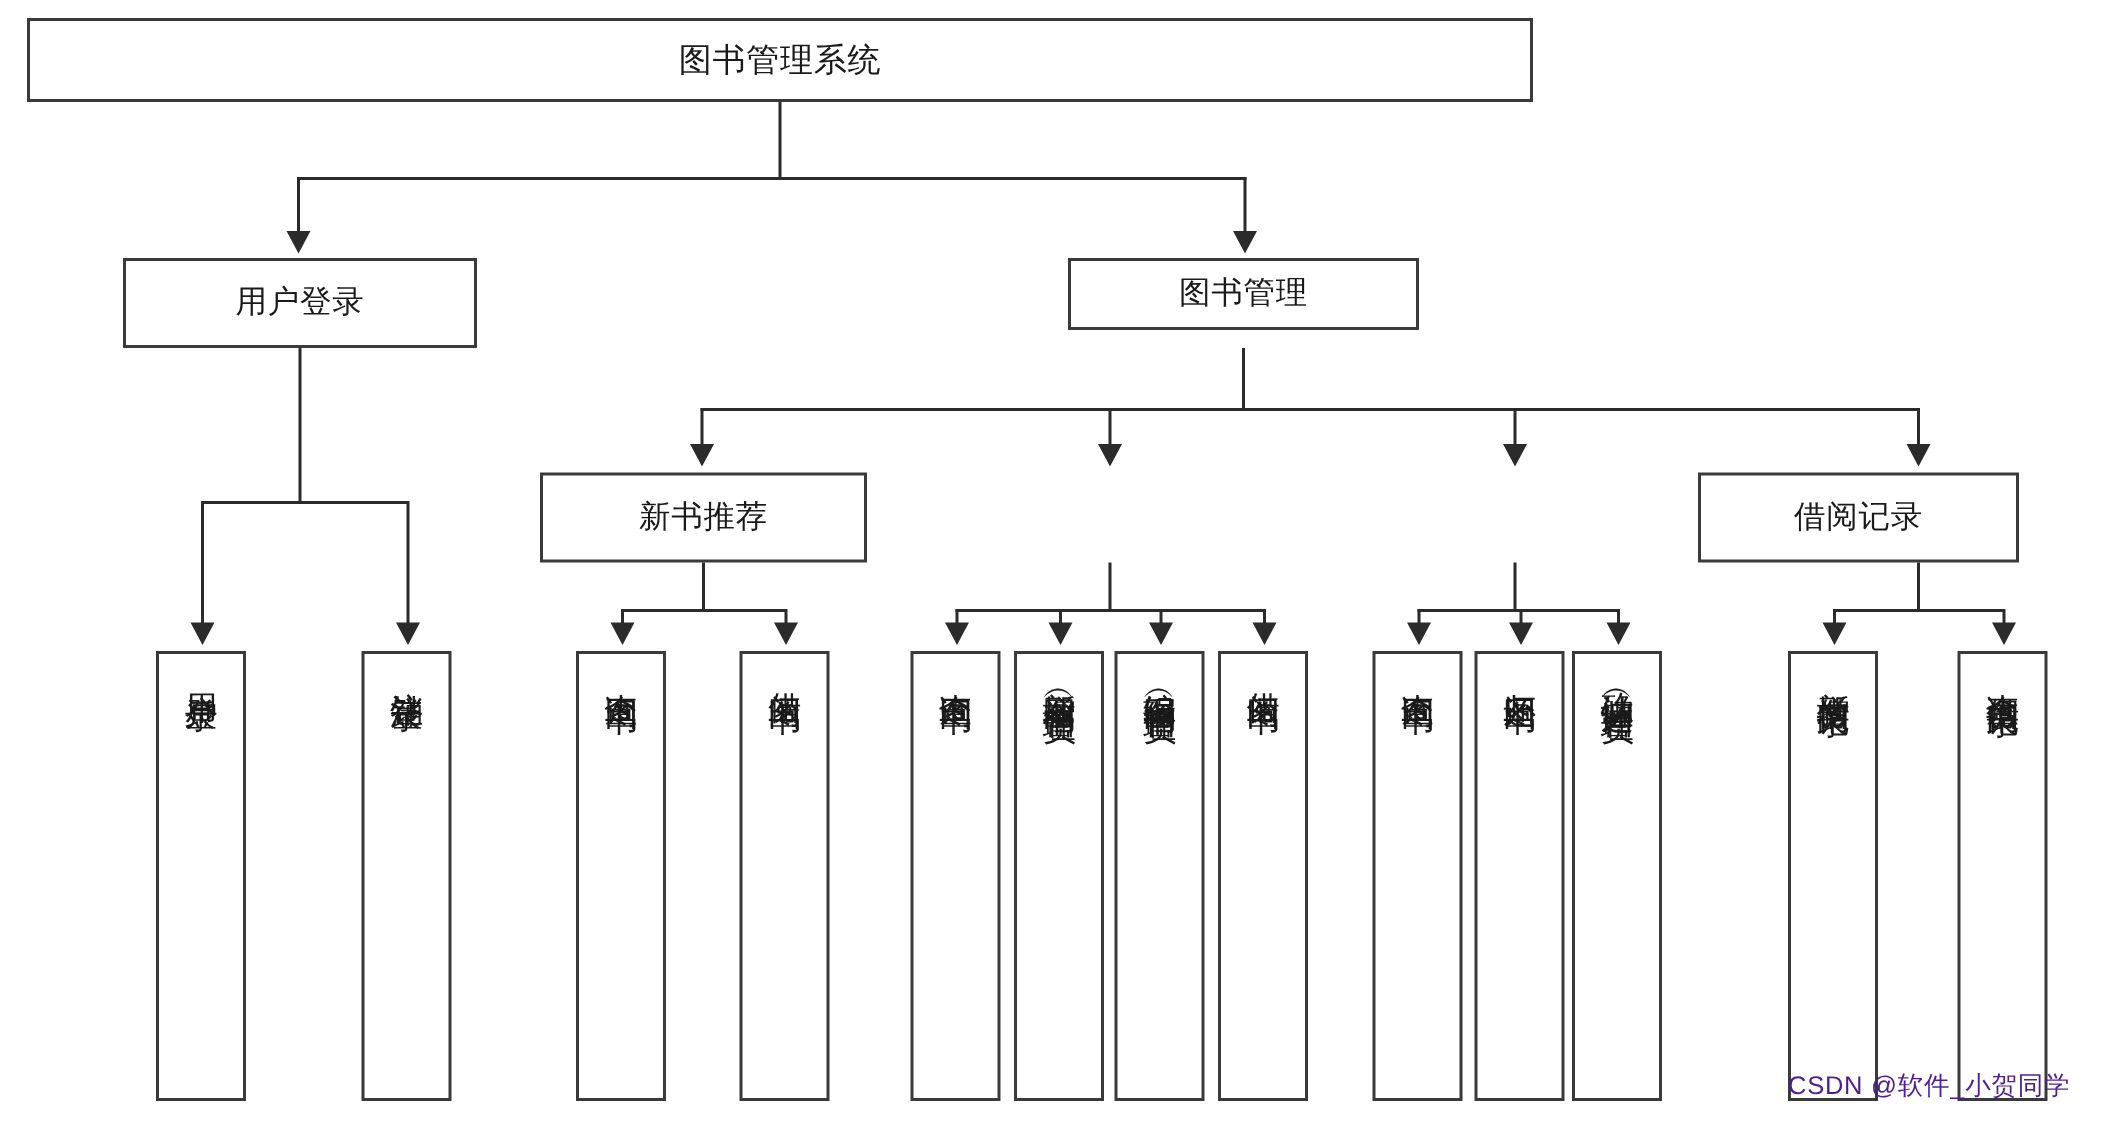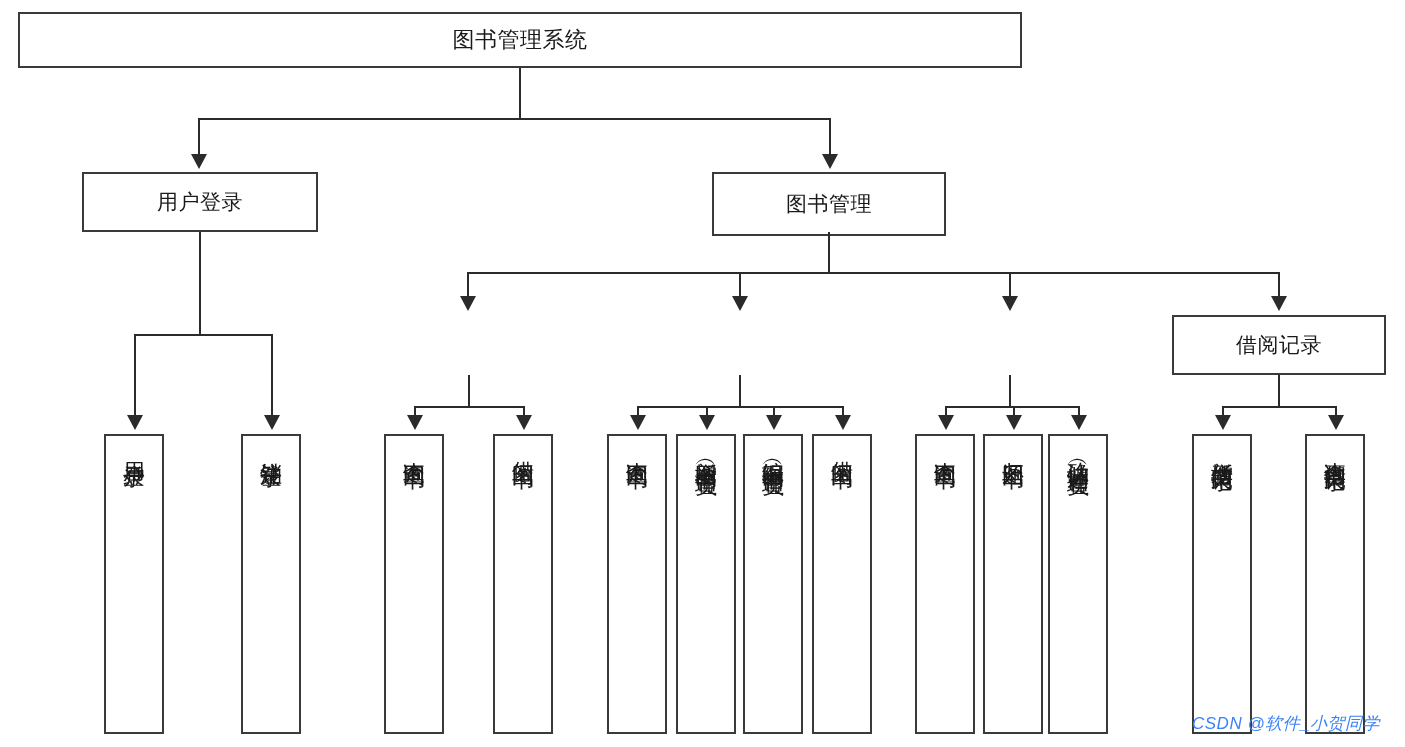--- a/index.html
+++ b/index.html
@@ -64,25 +64,24 @@
   .arrow {
     position: absolute;
     width: 0;
     height: 0;
     border-left: 8px solid transparent;
     border-right: 8px solid transparent;
     border-top: 15px solid #2b2b2b;
   }
   #watermark {
     position: absolute;
-    color: #3b82f6;
+    color: #4c1d95;
     font-size: 17px;
     white-space: nowrap;
     letter-spacing: 0.5px;
-    font-style: italic;
   }
 </style>
 </head>
 <body>
 
 <div id="canvas">
 
   <div class="node root horiz" style="left:18px; top:12px; width:1004px; height:56px;">
     <span class="label">图书管理系统</span>
   </div>
@@ -94,21 +93,21 @@
   <div class="conn v" style="left:198px; top:118px; height:38px;"></div>
   <div class="arrow" style="left:191px; top:154px;"></div>
 
   <div class="conn v" style="left:829px; top:118px; height:38px;"></div>
   <div class="arrow" style="left:822px; top:154px;"></div>
 
   <div class="node horiz" style="left:82px; top:172px; width:236px; height:60px;">
     <span class="label">用户登录</span>
   </div>
 
-  <div class="node horiz" style="left:712px; top:172px; width:234px; height:64px;">
+  <div class="node horiz" style="left:712px; top:172px; width:234px; height:48px;">
     <span class="label">图书管理</span>
   </div>
 
   <div class="conn v" style="left:199px; top:232px; height:103px;"></div>
   <div class="conn h" style="left:134px; top:334px; width:138px;"></div>
   <div class="conn v" style="left:134px; top:334px; height:84px;"></div>
   <div class="arrow" style="left:127px; top:415px;"></div>
   <div class="conn v" style="left:271px; top:334px; height:84px;"></div>
   <div class="arrow" style="left:264px; top:415px;"></div>
 
@@ -116,21 +115,24 @@
   <div class="conn h" style="left:467px; top:272px; width:812px;"></div>
   <div class="conn v" style="left:467px; top:272px; height:26px;"></div>
   <div class="arrow" style="left:460px; top:296px;"></div>
   <div class="conn v" style="left:739px; top:272px; height:26px;"></div>
   <div class="arrow" style="left:732px; top:296px;"></div>
   <div class="conn v" style="left:1009px; top:272px; height:26px;"></div>
   <div class="arrow" style="left:1002px; top:296px;"></div>
   <div class="conn v" style="left:1278px; top:272px; height:26px;"></div>
   <div class="arrow" style="left:1271px; top:296px;"></div>
 
-  <div class="node horiz" style="left:1172px; top:315px; width:214px; height:60px;">
+  <div class="node horiz" style="left:360px; top:315px; width:218px; height:60px;">
+    <span class="label">新书推荐</span>
+  </div>
+  <div class="node horiz" style="left:1132px; top:315px; width:214px; height:60px;">
     <span class="label">借阅记录</span>
   </div>
 
   <div class="conn v" style="left:468px; top:375px; height:33px;"></div>
   <div class="conn h" style="left:414px; top:406px; width:110px;"></div>
   <div class="conn v" style="left:414px; top:406px; height:12px;"></div>
   <div class="arrow" style="left:407px; top:415px;"></div>
   <div class="conn v" style="left:523px; top:406px; height:12px;"></div>
   <div class="arrow" style="left:516px; top:415px;"></div>
 

